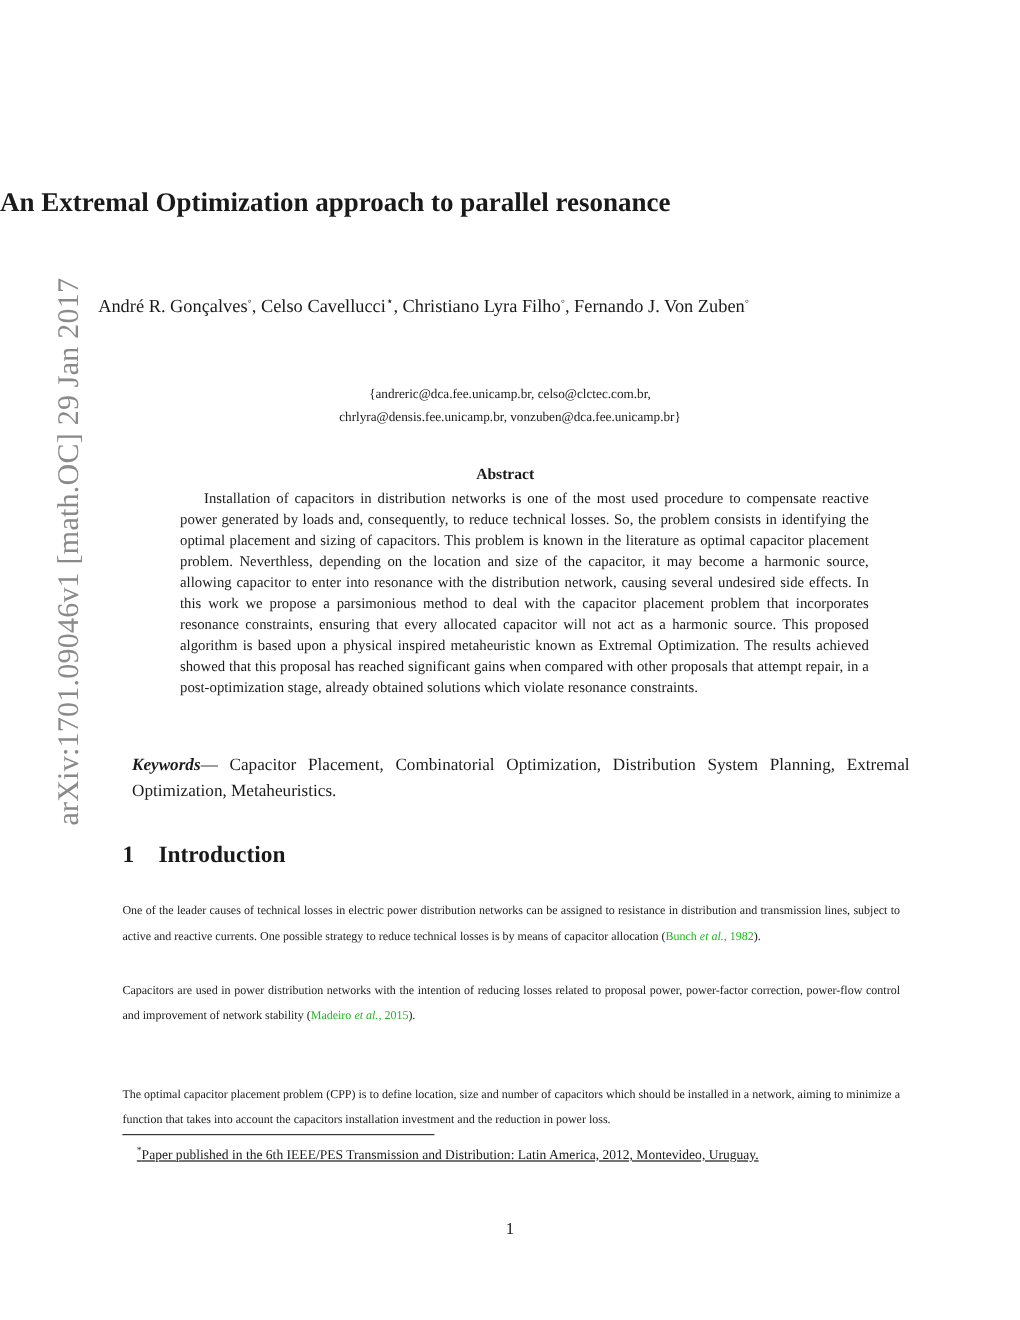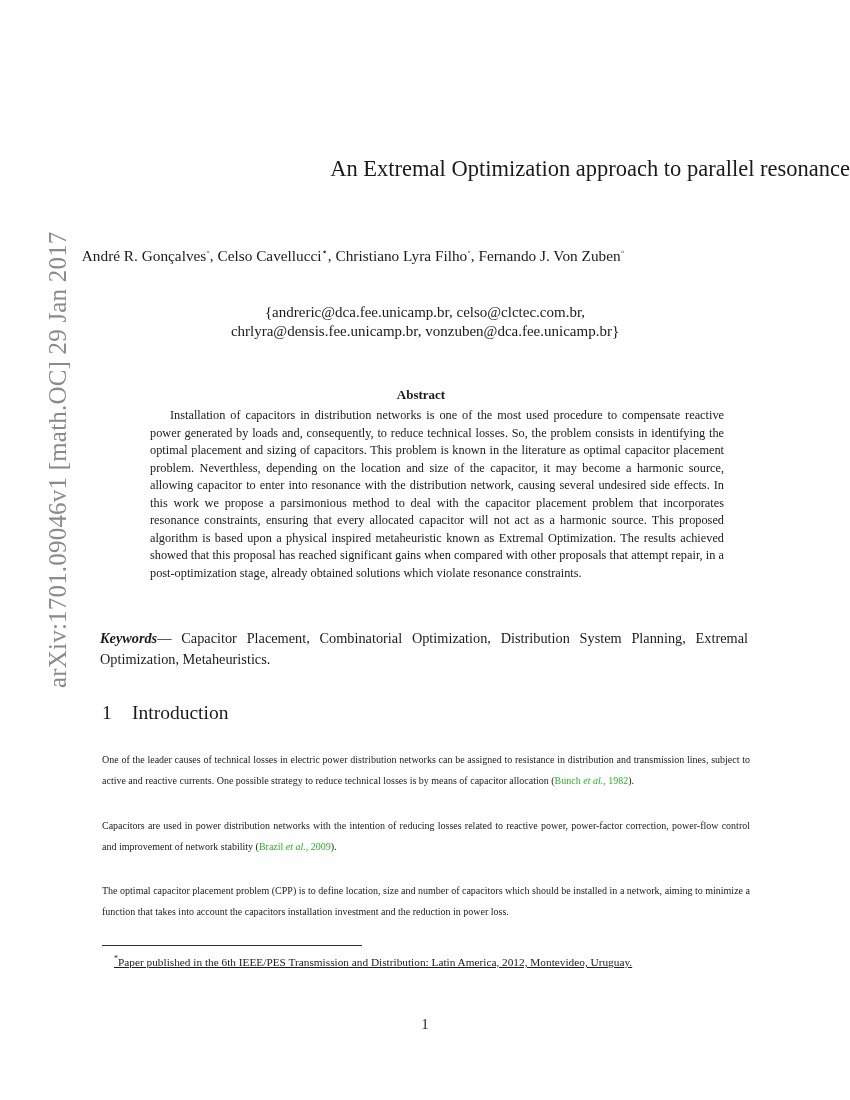--- a/index.html
+++ b/index.html
@@ -1,28 +1,28 @@
 <!DOCTYPE html>
 <html><head>
 <meta charset="utf-8">
 <style>
   html, body { margin:0; padding:0; background:#ffffff; }
   body { width:850px; height:1100px; position:relative; overflow:hidden;
          font-family:"Liberation Serif","DejaVu Serif",serif; color:#1a1a1a; }
   .side-stamp { position:absolute; left:0; top:0; width:0; height:0; }
   .side-stamp span { position:absolute; left:44px; top:688px; transform-origin:0 0; transform:rotate(-90deg);
          white-space:nowrap; font-size:25px; color:#8a8a8a; letter-spacing:0.2px; }
-  .title { position:absolute; left:0; width:850px; top:153px; text-align:right; font-size:22.5px; line-height:31px; }
+  .title { position:absolute; left:0; width:850px; top:153px; text-align:left; font-size:22.5px; line-height:31px;font-weight:bold; }
   .authors { position:absolute; left:0; width:706px; top:241px; text-align:center; font-size:15.3px; line-height:21px; }
-  .emails { position:absolute; left:0; width:850px; top:303px; text-align:center; font-size:15px; line-height:19px; }
+  .emails { position:absolute; left:0; width:850px; top:320px; text-align:center; font-size:11px; line-height:19px; }
   .abstract-head { position:absolute; left:0; width:842px; top:387px; text-align:center; font-size:13px; font-weight:bold; }
   .abstract { position:absolute; left:150px; width:574px; top:407px; font-size:12.3px; line-height:17.5px; text-align:justify; text-indent:20px; }
-  .keywords { position:absolute; left:100px; width:648px; top:628px; font-size:14.3px; line-height:21px; text-align:justify; }
+  .keywords { position:absolute; left:110px; width:648px; top:628px; font-size:14.3px; line-height:21px; text-align:justify; }
   .keywords b { font-style:italic; }
-  .section { position:absolute; left:102px; top:702px; font-size:19.5px; font-weight:normal; }
+  .section { position:absolute; left:102px; top:702px; font-size:19.5px; font-weight:bold; }
   .section .num { display:inline-block; width:30px; }
   .para { position:absolute; left:102px; width:648px; font-size:10px; line-height:20.5px; text-align:justify; }
   .cite { color:#22b722; }
   .cite i { font-style:italic; }
   .fn-rule { position:absolute; left:102px; top:945px; width:260px; height:0; border-top:1px solid #333; }
   .footnote { position:absolute; left:102px; width:648px; top:950px; font-size:11.3px; line-height:17px; text-align:justify; text-indent:12px;text-decoration:underline; }
   .footnote sup { font-size:8px; }
   .page-num { position:absolute; left:0; width:850px; top:1017px; text-align:center; font-size:14px; }
   sup { font-size:10px; }
 </style>
@@ -53,20 +53,20 @@
 
 <div class="abstract-head">Abstract</div>
 <div class="abstract">Installation of capacitors in distribution networks is one of the most used procedure to compensate reactive power generated by loads and, consequently, to reduce technical losses. So, the problem consists in identifying the optimal placement and sizing of capacitors. This problem is known in the literature as optimal capacitor placement problem. Neverthless, depending on the location and size of the capacitor, it may become a harmonic source, allowing capacitor to enter into resonance with the distribution network, causing several undesired side effects. In this work we propose a parsimonious method to deal with the capacitor placement problem that incorporates resonance constraints, ensuring that every allocated capacitor will not act as a harmonic source. This proposed algorithm is based upon a physical inspired metaheuristic known as Extremal Optimization. The results achieved showed that this proposal has reached significant gains when compared with other proposals that attempt repair, in a post-optimization stage, already obtained solutions which violate resonance constraints.</div>
 
 <div class="keywords"><b>Keywords</b><span>— </span><span>Capacitor Placement, Combinatorial Optimization, Distribution System Planning, Extremal Optimization, Metaheuristics.</span></div>
 
 <div class="section"><span class="num">1</span><span>Introduction</span></div>
 
 <div class="para" style="top:750px"><span>One of the leader causes of technical losses in electric power distribution networks can be assigned to resistance in distribution and transmission lines, subject to active and reactive currents. One possible strategy to reduce technical losses is by means of capacitor allocation (</span><a class="cite"><span>Bunch </span><i>et al.</i><span>, 1982</span></a><span>).</span></div>
 
-<div class="para" style="top:816px"><span>Capacitors are used in power distribution networks with the intention of reducing losses related to reactive power, power-factor correction, power-flow control and improvement of network stability (</span><a class="cite"><span>Brazil </span><i>et al.</i><span>, 2009</span></a><span>).</span></div>
+<div class="para" style="top:816px"><span>Capacitors are used in power distribution networks with the intention of reducing losses related to proposal power, power-factor correction, power-flow control and improvement of network stability (</span><a class="cite"><span>Madeiro </span><i>et al.</i><span>, 2015</span></a><span>).</span></div>
 
-<div class="para" style="top:881px">The optimal capacitor placement problem (CPP) is to define location, size and number of capacitors which should be installed in a network, aiming to minimize a function that takes into account the capacitors installation investment and the reduction in power loss.</div>
+<div class="para" style="top:903px">The optimal capacitor placement problem (CPP) is to define location, size and number of capacitors which should be installed in a network, aiming to minimize a function that takes into account the capacitors installation investment and the reduction in power loss.</div>
 
 <div class="fn-rule"></div>
 <div class="footnote"><sup>*</sup><span>Paper published in the 6th IEEE/PES Transmission and Distribution: Latin America, 2012, Montevideo, Uruguay.</span></div>
 
 <div class="page-num">1</div>
 
 </body></html>

